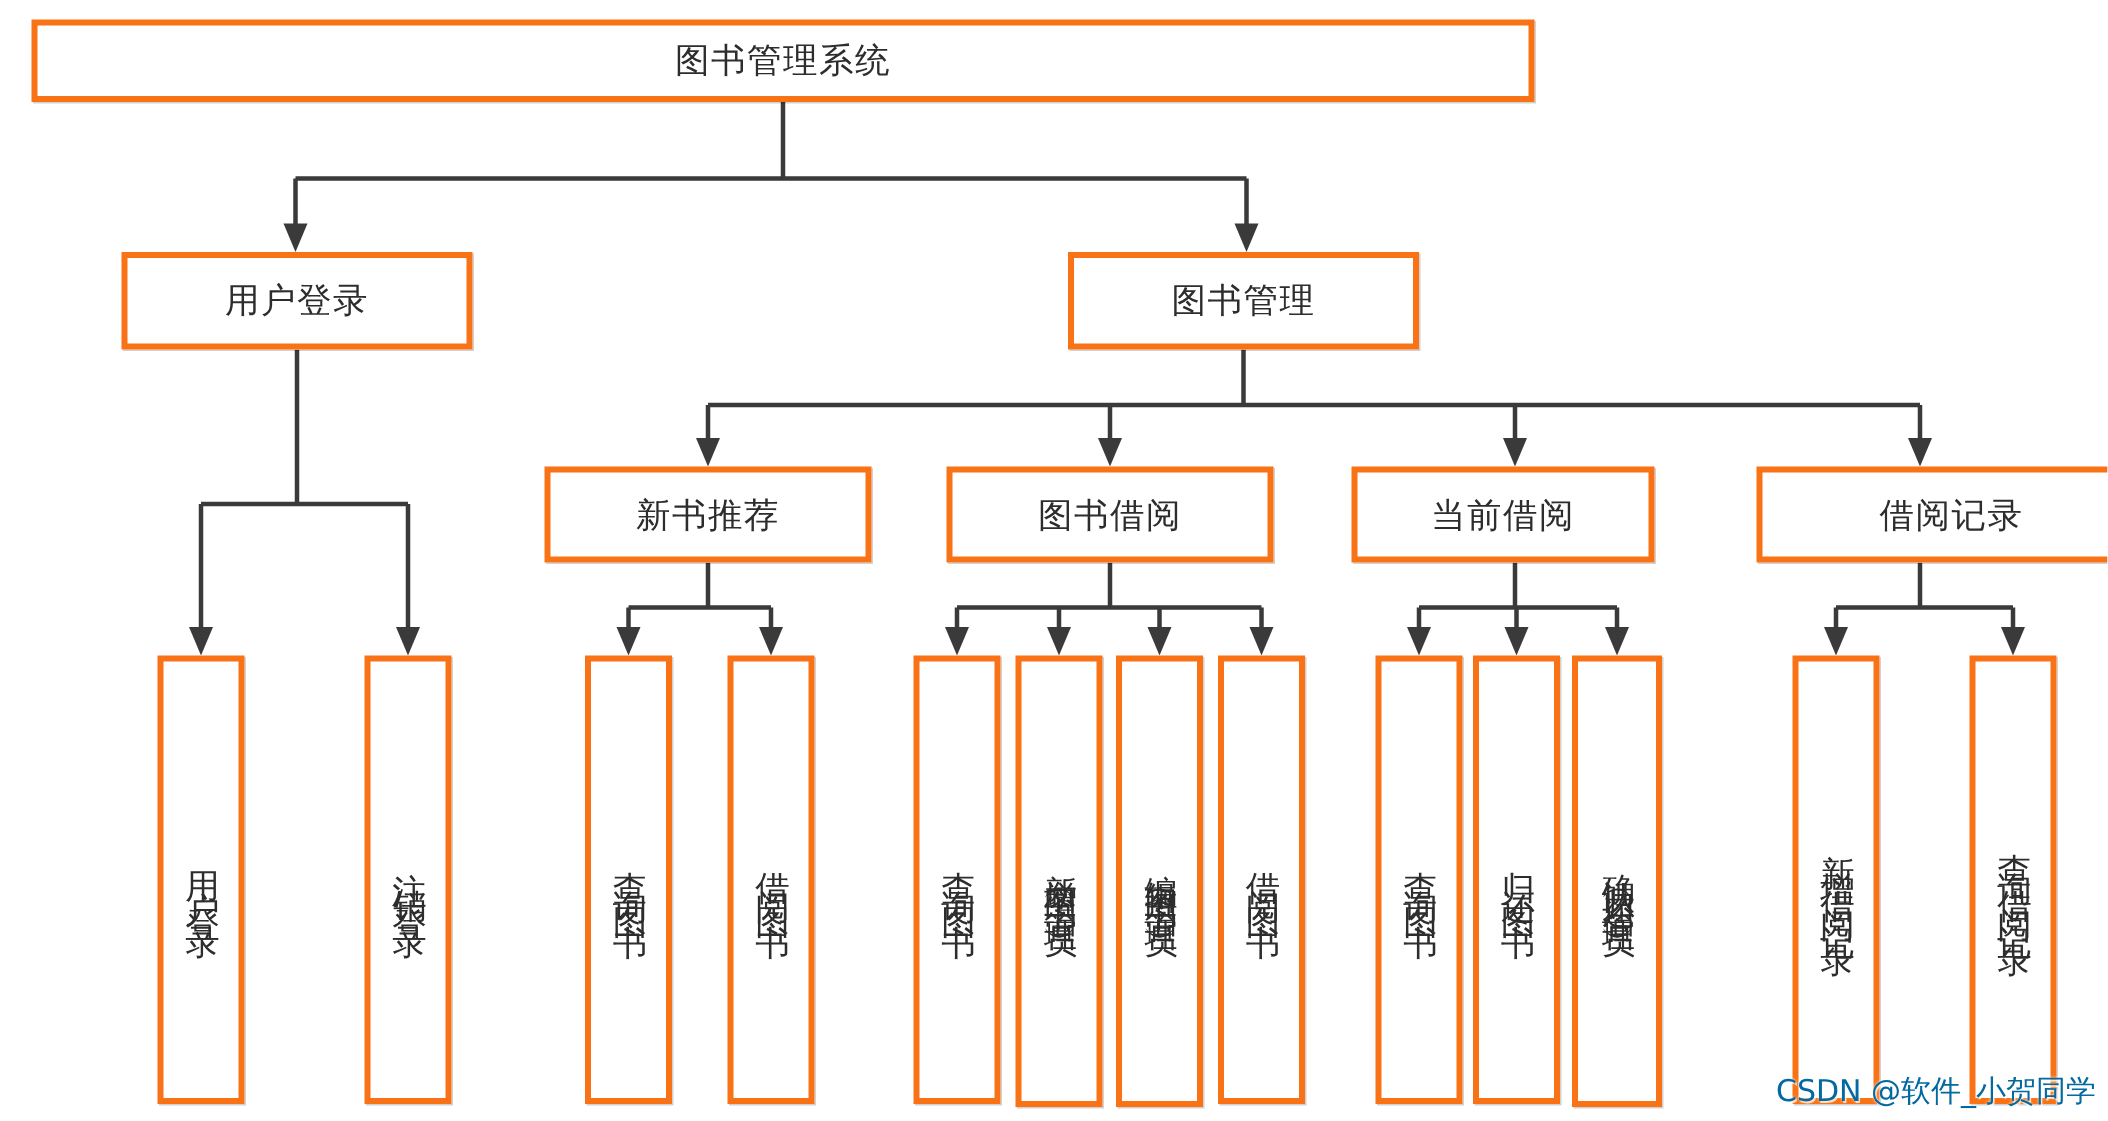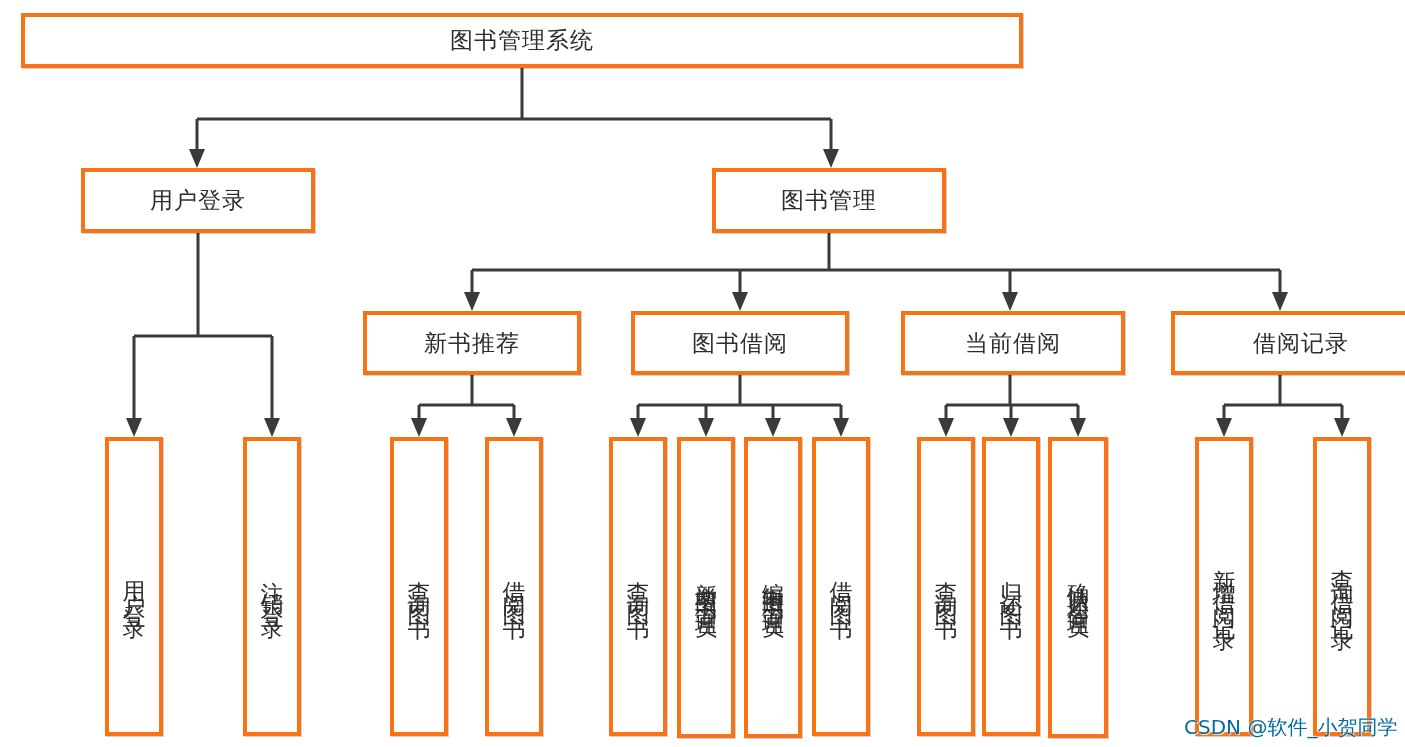--- a/index.html
+++ b/index.html
@@ -97,21 +97,21 @@
   <div class="box" style="left:712px;top:168px;width:234px;height:65px">
     <span class="hlabel">图书管理</span>
   </div>
 
   <div class="box" style="left:631px;top:311px;width:218px;height:64px">
     <span class="hlabel">图书借阅</span>
   </div>
   <div class="box" style="left:363px;top:311px;width:218px;height:64px">
     <span class="hlabel">新书推荐</span>
   </div>
-  <div class="box" style="left:901px;top:311px;width:224px;height:64px">
+  <div class="box" style="left:901px;top:311px;width:202px;height:64px">
     <span class="hlabel">当前借阅</span>
   </div>
   <div class="box" style="left:1171px;top:311px;width:260px;height:64px">
     <span class="hlabel">借阅记录</span>
   </div>
 
   <div class="box vbox" style="left:105px;top:437px;width:58px;height:299px">
     <span class="vlabel">用户登录</span>
   </div>
   <div class="box vbox" style="left:243px;top:437px;width:58px;height:299px">

